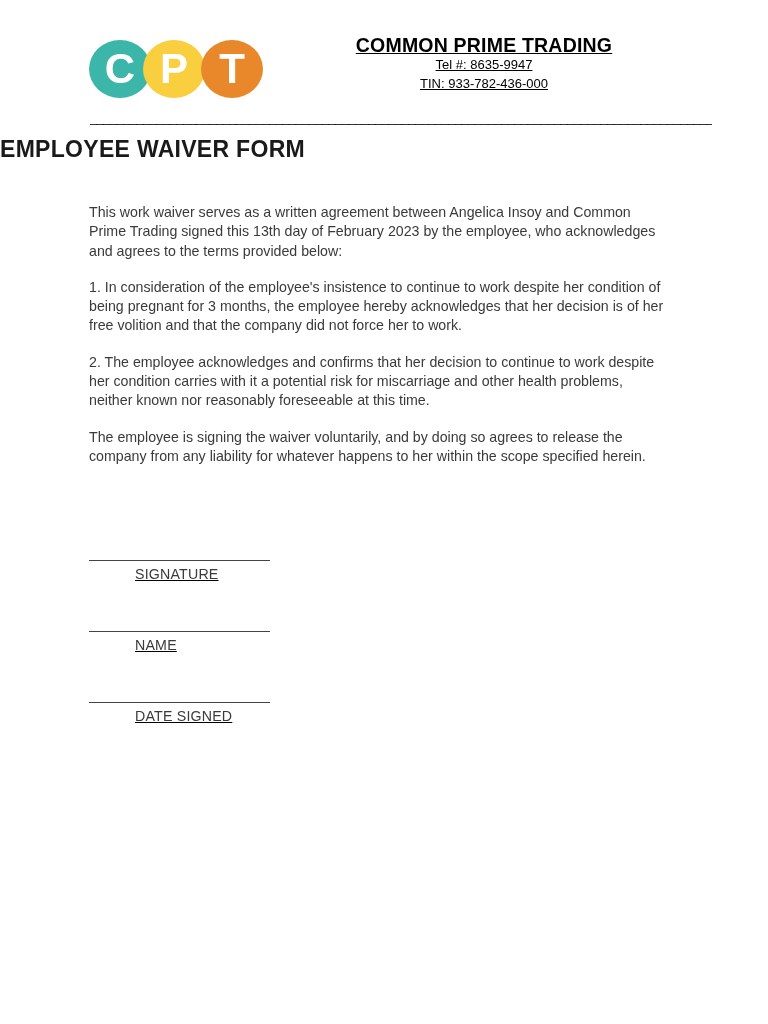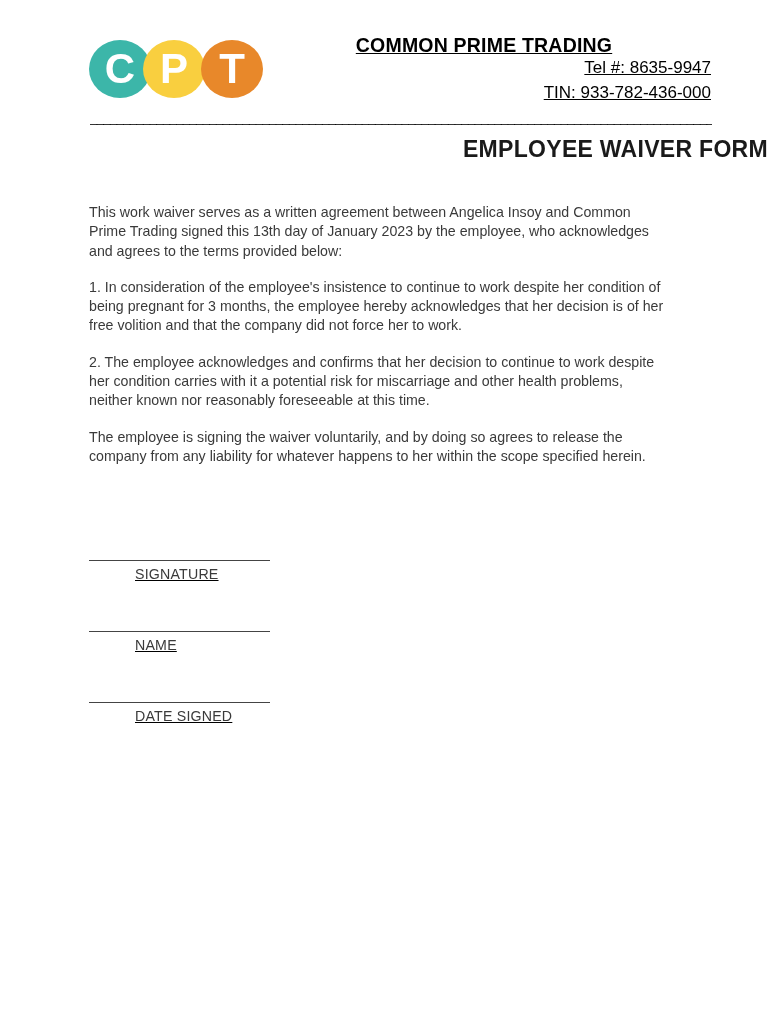--- a/index.html
+++ b/index.html
@@ -72,24 +72,23 @@
   }
   .company-addr {
     font-size: 11.6px;
     line-height: 1.45;
     color: #000000;
     margin-top: 3px;
     white-space: nowrap;
   }
   .company-tel,
   .company-tin {
-    font-size: 17px;
+    font-size: 13px;
     line-height: 1.45;
     color: #000000;
-    text-align: right;
   }
 
   
   .divider {
     position: absolute;
     left: 90px;
     top: 113px;
     width: 622px;
     font-size: 13px;
     line-height: 10px;
@@ -100,21 +99,21 @@
     height: 14px;
     font-family: "Liberation Sans", sans-serif;
   }
 
   
   .doc-title {
     position: absolute;
     left: 0;
     top: 136px;
     width: 768px;
-    text-align: right;
+    text-align: left;
     font-size: 23px;
     font-weight: bold;
     letter-spacing: 0.3px;
     color: #1a1a1a;
   }
 
   
   .body-wrap {
     position: absolute;
     left: 89px;
@@ -184,21 +183,21 @@
       <div class="company-tin">TIN: 933-782-436-000</div>
     </div>
 
   </div>
 
   <div class="divider">_______________________________________________________________________________________________</div>
 
   <div class="doc-title">EMPLOYEE WAIVER FORM</div>
 
   <div class="body-wrap">
-    <p class="para">This work waiver serves as a written agreement between Angelica Insoy and Common Prime Trading signed this 13th day of January 2023 by the employee, who acknowledges and agrees to the terms provided below:</p>
+    <p class="para">This work waiver serves as a written agreement between Angelica Insoy and Common Prime Trading signed this 13th day of February 2023 by the employee, who acknowledges and agrees to the terms provided below:</p>
     <p class="para">1. In consideration of the employee's insistence to continue to work despite her condition of being pregnant for 3 months, the employee hereby acknowledges that her decision is of her free volition and that the company did not force her to work.</p>
     <p class="para">2. The employee acknowledges and confirms that her decision to continue to work despite her condition carries with it a potential risk for miscarriage and other health problems, neither known nor reasonably foreseeable at this time.</p>
     <p class="para">The employee is signing the waiver voluntarily, and by doing so agrees to release the company from any liability for whatever happens to her within the scope specified herein.</p>
   </div>
 
   <div class="sig-area">
 
     <div class="sig-block">
       <div class="sig-line"></div>
       <div class="sig-label">SIGNATURE</div>

